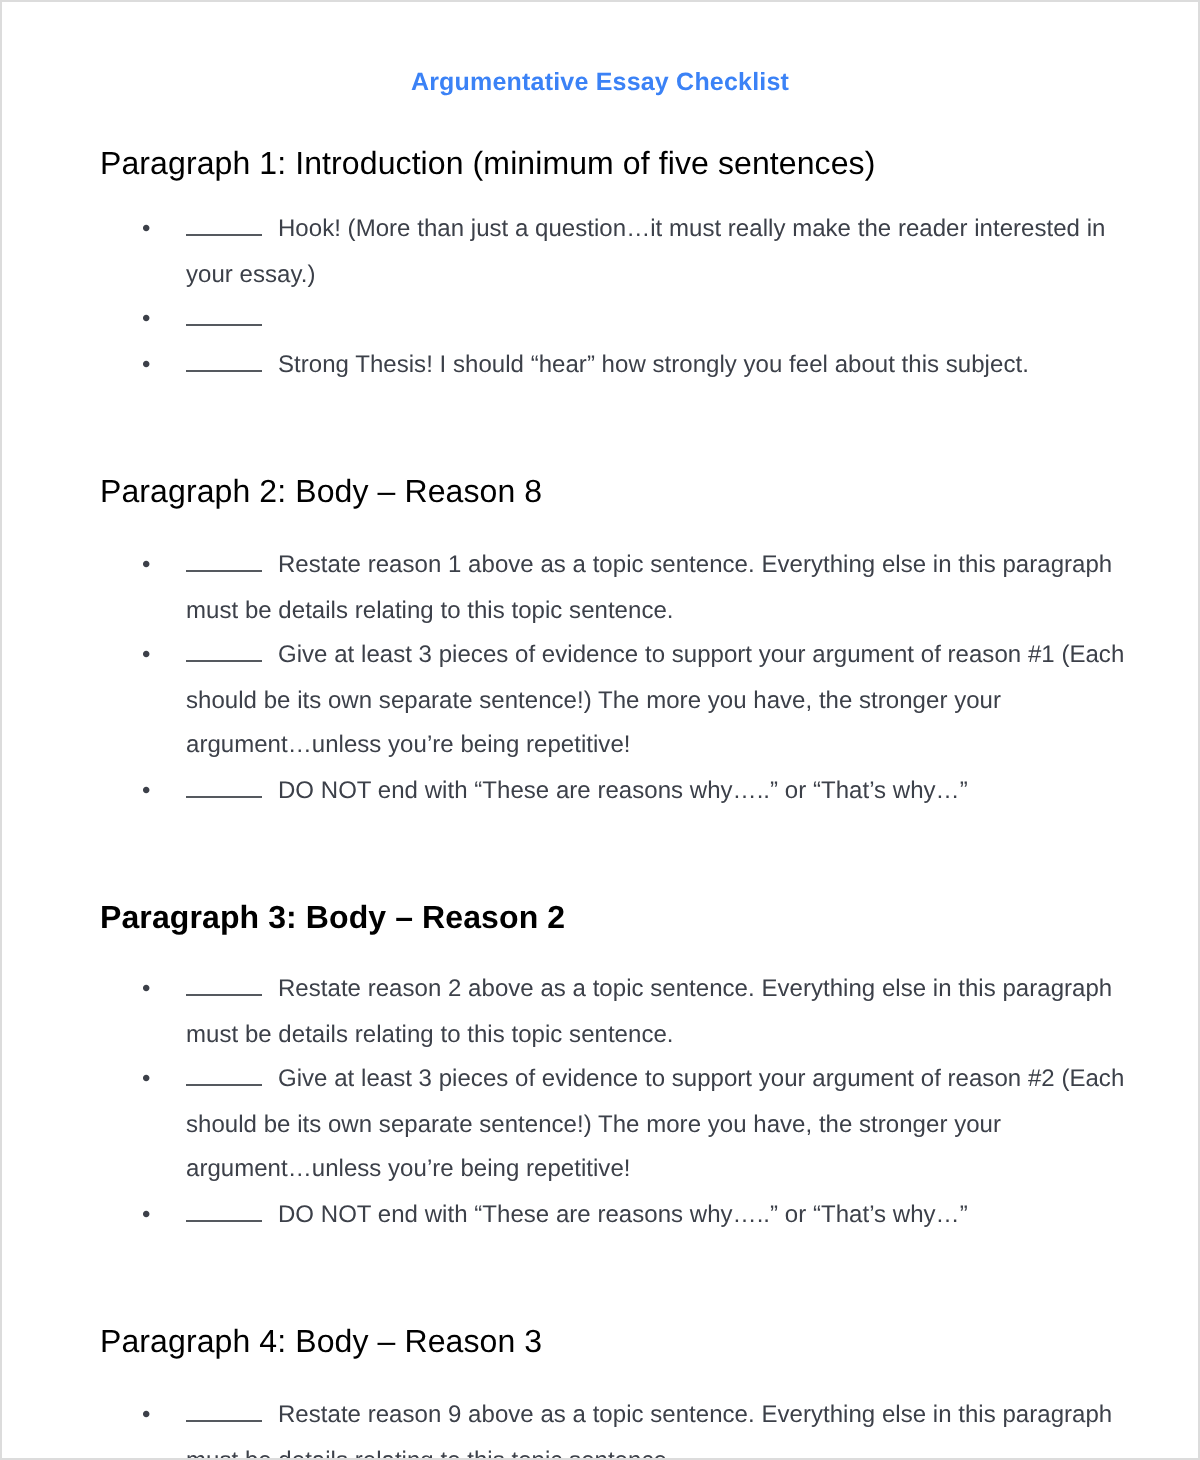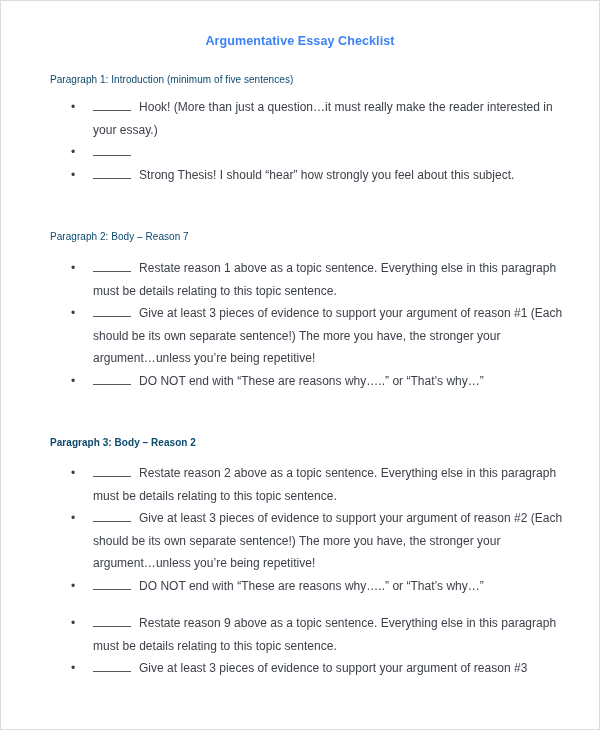--- a/index.html
+++ b/index.html
@@ -28,23 +28,23 @@
     font-weight: bold;
     color: #3b82f6;
     letter-spacing: 0.1px;
     margin: 0;
     padding-top: 33px;
   }
   .section {
     margin: 0;
   }
   .section-heading {
-    font-size: 10px;
+    font-size: 16px;
     font-weight: normal;
-    color: #0c4a6e;
+    color: #000000;
     margin: 0;
     padding-left: 49px;
     letter-spacing: 0.05px;
   }
   .sec-1 .section-heading { padding-top: 26px; }
   .sec-2 .section-heading { padding-top: 45px; }
   .sec-3 .section-heading { padding-top: 45px; font-weight: bold; }
   .sec-4 .section-heading { padding-top: 45px; }
 
   .bullet-list {
@@ -104,21 +104,21 @@
           <span class="blank-line"></span>
         </li>
         <li class="bullet-item">
           <span class="bullet-dot">•</span>
           <span class="blank-line"></span><span>Strong Thesis!  I should “hear” how strongly you feel about this subject.</span>
         </li>
       </ul>
     </div>
 
     <div class="section sec-2">
-      <div class="section-heading">Paragraph 2:  Body – Reason 7</div>
+      <div class="section-heading">Paragraph 2:  Body – Reason 8</div>
       <ul class="bullet-list">
         <li class="bullet-item">
           <span class="bullet-dot">•</span>
           <span class="blank-line"></span><span>Restate reason 1 above as a topic sentence.  Everything else in this paragraph must be details relating to this topic sentence.</span>
         </li>
         <li class="bullet-item">
           <span class="bullet-dot">•</span>
           <span class="blank-line"></span><span>Give at least 3 pieces of evidence to support your argument of reason #1 (Each should be its own separate sentence!)  The more you have, the stronger your argument…unless you’re being repetitive!</span>
         </li>
         <li class="bullet-item">
@@ -140,20 +140,21 @@
           <span class="blank-line"></span><span>Give at least 3 pieces of evidence to support your argument of reason #2 (Each should be its own separate sentence!)  The more you have, the stronger your argument…unless you’re being repetitive!</span>
         </li>
         <li class="bullet-item">
           <span class="bullet-dot">•</span>
           <span class="blank-line"></span><span>DO NOT end with “These are reasons why…..” or “That’s why…”</span>
         </li>
       </ul>
     </div>
 
     <div class="section sec-4">
+      <div class="section-heading">Paragraph 4:  Body – Reason 3</div>
       <ul class="bullet-list">
         <li class="bullet-item">
           <span class="bullet-dot">•</span>
           <span class="blank-line"></span><span>Restate reason 9 above as a topic sentence.  Everything else in this paragraph must be details relating to this topic sentence.</span>
         </li>
         <li class="bullet-item">
           <span class="bullet-dot">•</span>
           <span class="blank-line"></span><span>Give at least 3 pieces of evidence to support your argument of reason #3</span>
         </li>
       </ul>

